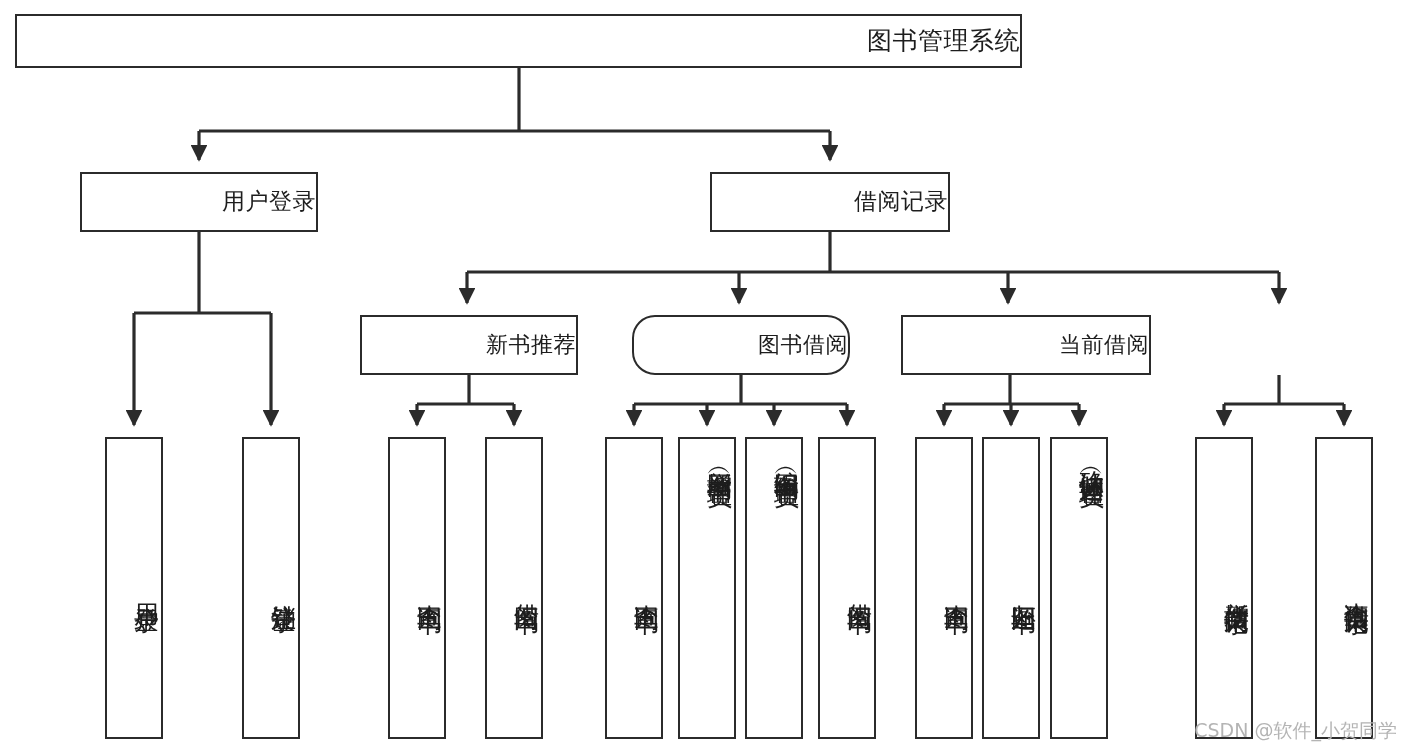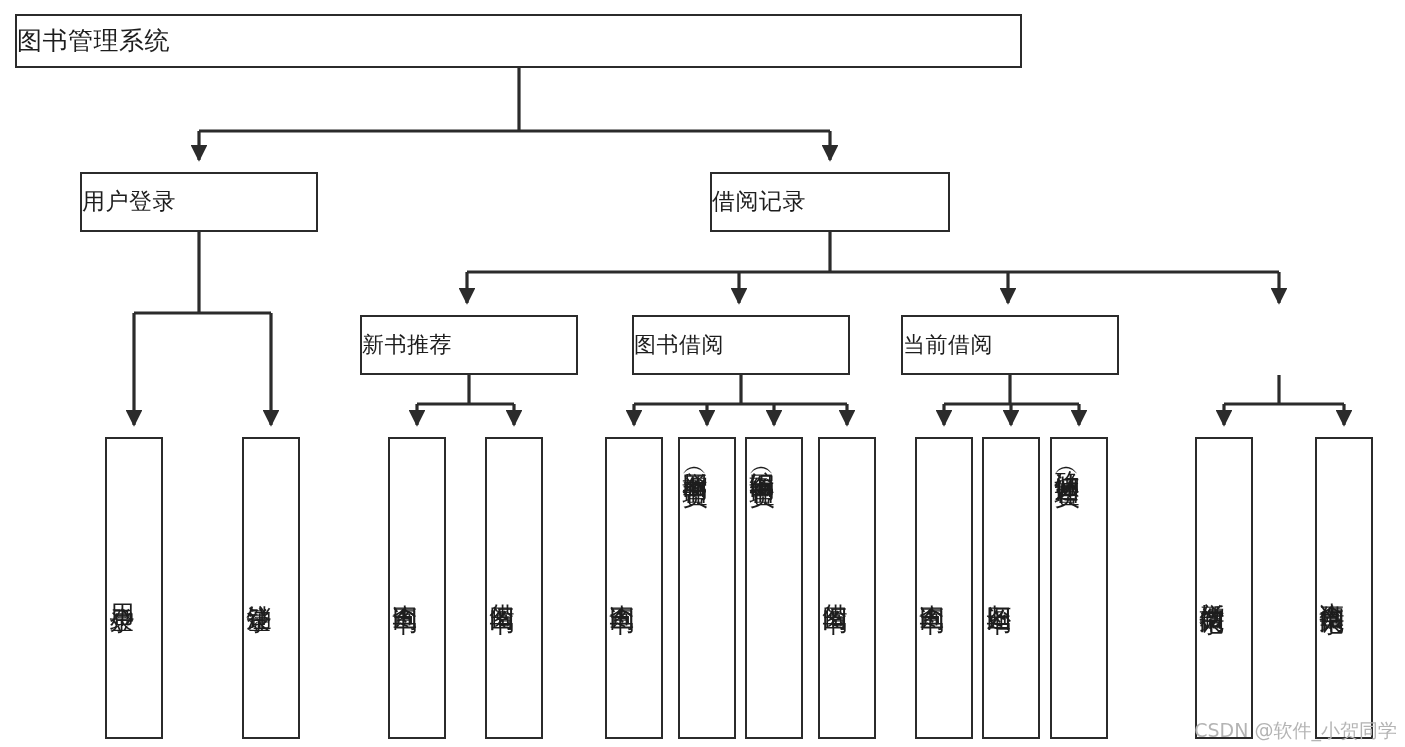--- a/index.html
+++ b/index.html
@@ -26,21 +26,21 @@
     height: 747px;
     pointer-events: none;
   }
   .node {
     position: absolute;
     box-sizing: border-box;
     border: 2.5px solid #2b2b2b;
     background: #ffffff;
     display: flex;
     align-items: center;
-    justify-content: flex-start;
+    justify-content: flex-end;
     color: #1d1d1d;
     z-index: 2;
   }
   .node .label {
     display: block;
     text-align: center;
     line-height: 1.12;
     letter-spacing: 0.5px;
   }
   .node.root .label   { font-size: 25px; }
@@ -140,25 +140,25 @@
   </div>
 
   <div class="node level2" style="left:710px; top:172px; width:240px; height:60px;">
     <span class="label">借阅记录</span>
   </div>
 
   <div class="node level3" style="left:360px; top:315px; width:218px; height:60px;">
     <span class="label">新书推荐</span>
   </div>
 
-  <div class="node level3" style="left:632px; top:315px; width:218px; height:60px;">
+  <div class="node level3" style="left:632px; top:315px; width:218px; height:60px;border-radius:23px;">
     <span class="label">图书借阅</span>
   </div>
 
-  <div class="node level3" style="left:901px; top:315px; width:218px; height:60px;">
+  <div class="node level3" style="left:901px; top:315px; width:250px; height:60px;">
     <span class="label">当前借阅</span>
   </div>
 
 
   <div class="node vertical centerish" style="left:105px; top:437px; width:58px; height:302px;">
     <span class="label">用户登录</span>
   </div>
 
   <div class="node vertical centerish" style="left:242px; top:437px; width:58px; height:302px;">
     <span class="label">注销登录</span>

